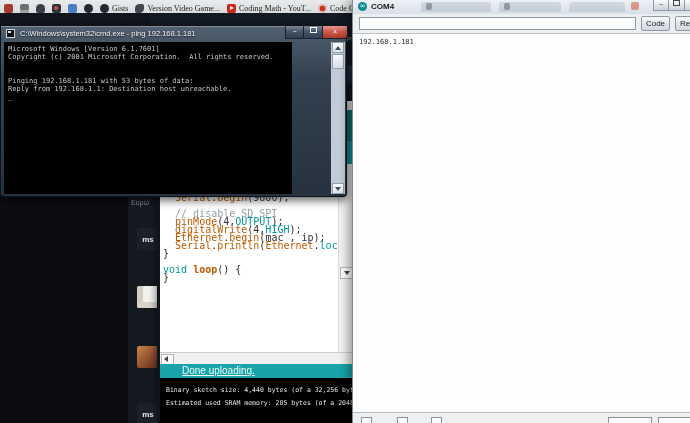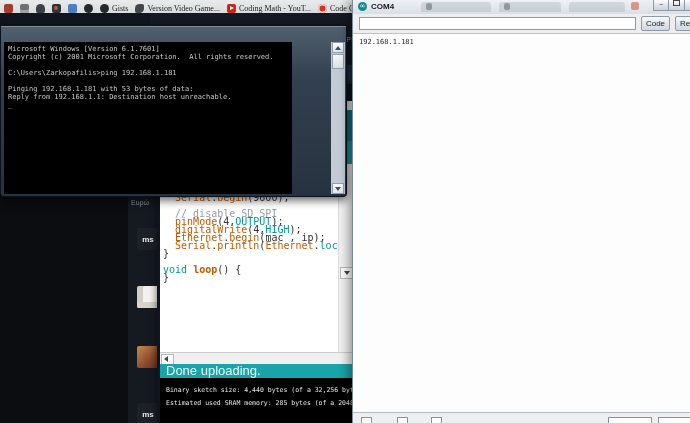--- a/index.html
+++ b/index.html
@@ -55,21 +55,21 @@
   .tok-b{font-weight:bold;}
   .ide-vscroll{position:absolute;left:181px;top:80px;width:14px;height:188px;background:#f2f2f2;border-left:1px solid #ddd;}
   .vscroll-btn{position:absolute;left:1px;top:103px;width:12px;height:10px;background:#fdfdfd;border:1px solid #b8b8b8;}
   .vscroll-btn::after{content:"";position:absolute;left:3px;top:3px;
      border-top:4px solid #444;border-left:3px solid transparent;border-right:3px solid transparent;}
   .ide-hscroll{position:absolute;left:3px;top:268px;width:197px;height:12px;background:#f0f0f0;border-top:1px solid #ccc;}
   .hscroll-btn{position:absolute;left:1px;top:1px;width:11px;height:9px;background:#fdfdfd;border:1px solid #b8b8b8;}
   .hscroll-btn::after{content:"";position:absolute;left:2px;top:1px;
      border-right:4px solid #444;border-top:3px solid transparent;border-bottom:3px solid transparent;}
   .ide-status{position:absolute;left:3px;top:280px;width:197px;height:14px;background:#18a4a8;
-     color:#eafcfc;font-size:13px;line-height:14px;padding-left:6px;box-sizing:border-box;}
+     color:#eafcfc;font-size:10px;line-height:14px;padding-left:22px;box-sizing:border-box;text-decoration:underline;}
   .ide-console{position:absolute;left:3px;top:294px;width:197px;height:45px;background:#000;
      font-family:"DejaVu Sans Mono",monospace;font-size:6.5px;color:#e6e6e6;padding:6px 0 0 6px;box-sizing:border-box;}
   .ide-console div{line-height:13px;white-space:pre;}
   
   .cmd{position:absolute;left:0;top:25px;width:347px;height:172px;z-index:3;
      background:linear-gradient(#51616f,#33404f 30%,#26323f);
      border:1px solid #0a121c;border-radius:0 0 3px 3px;
      box-shadow:0 3px 10px rgba(0,0,0,.65), inset 0 1px 0 rgba(255,255,255,.28);box-sizing:border-box;}
   .cmd-titlebar{position:absolute;left:0;top:0;width:100%;height:16px;}
   .cmd-ico{position:absolute;left:5px;top:3px;width:9px;height:9px;background:#111;
@@ -199,22 +199,31 @@
       <div class="hscroll-btn"></div>
     </div>
     <div class="ide-status">Done uploading.</div>
     <div class="ide-console" id="ide-console">
         <div>Binary sketch size: 4,440 bytes (of a 32,256 byte maximum)</div>
         <div>Estimated used SRAM memory: 285 bytes (of a 2048 byte maximum)</div>
       </div>
   </div>
 
   <div class="cmd">
+    <div class="cmd-titlebar">
+      <span class="cmd-ico"></span>
+      <span class="cmd-title">C:\Windows\system32\cmd.exe - ping 192.168.1.181</span>
+      <span class="cmd-btns">
+        <span class="cbtn">−</span>
+        <span class="cbtn"><span class="maxbox"></span></span>
+        <span class="cbtn close">×</span>
+      </span>
+    </div>
     <div class="cmd-content">
-      <div class="cmd-text" id="cmd-text"><div>Microsoft Windows [Version 6.1.7601]</div><div>Copyright (c) 2001 Microsoft Corporation.  All rights reserved.</div><div>&nbsp;</div><div>C:\Users\Zarkopafilis&gt;ping 192.168.1.181</div><div>&nbsp;</div><div>Pinging 192.168.1.181 with 53 bytes of data:</div><div>Reply from 192.168.1.1: Destination host unreachable.</div><div>_</div></div>
+      <div class="cmd-text" id="cmd-text"><div>Microsoft Windows [Version 6.1.7601]</div><div>Copyright (c) 2001 Microsoft Corporation.  All rights reserved.</div><div>&nbsp;</div><div>&nbsp;</div><div>Pinging 192.168.1.181 with 53 bytes of data:</div><div>Reply from 192.168.1.1: Destination host unreachable.</div><div>_</div></div>
     </div>
     <div class="cmd-scroll">
       <div class="sbtn up"></div>
       <div class="sthumb"></div>
       <div class="sbtn down"></div>
     </div>
   </div>
 
   <div class="sm">
     <div class="sm-titlebar">

